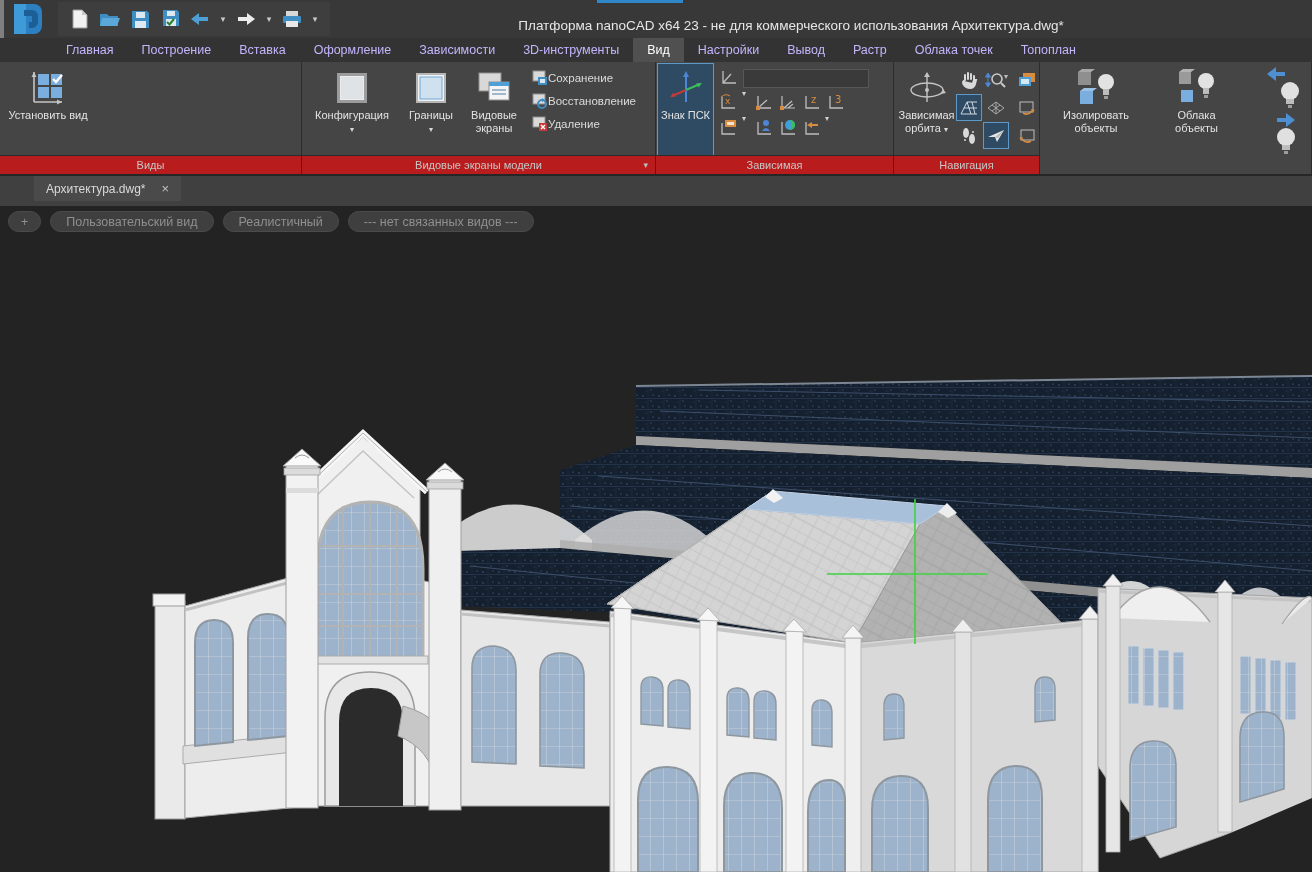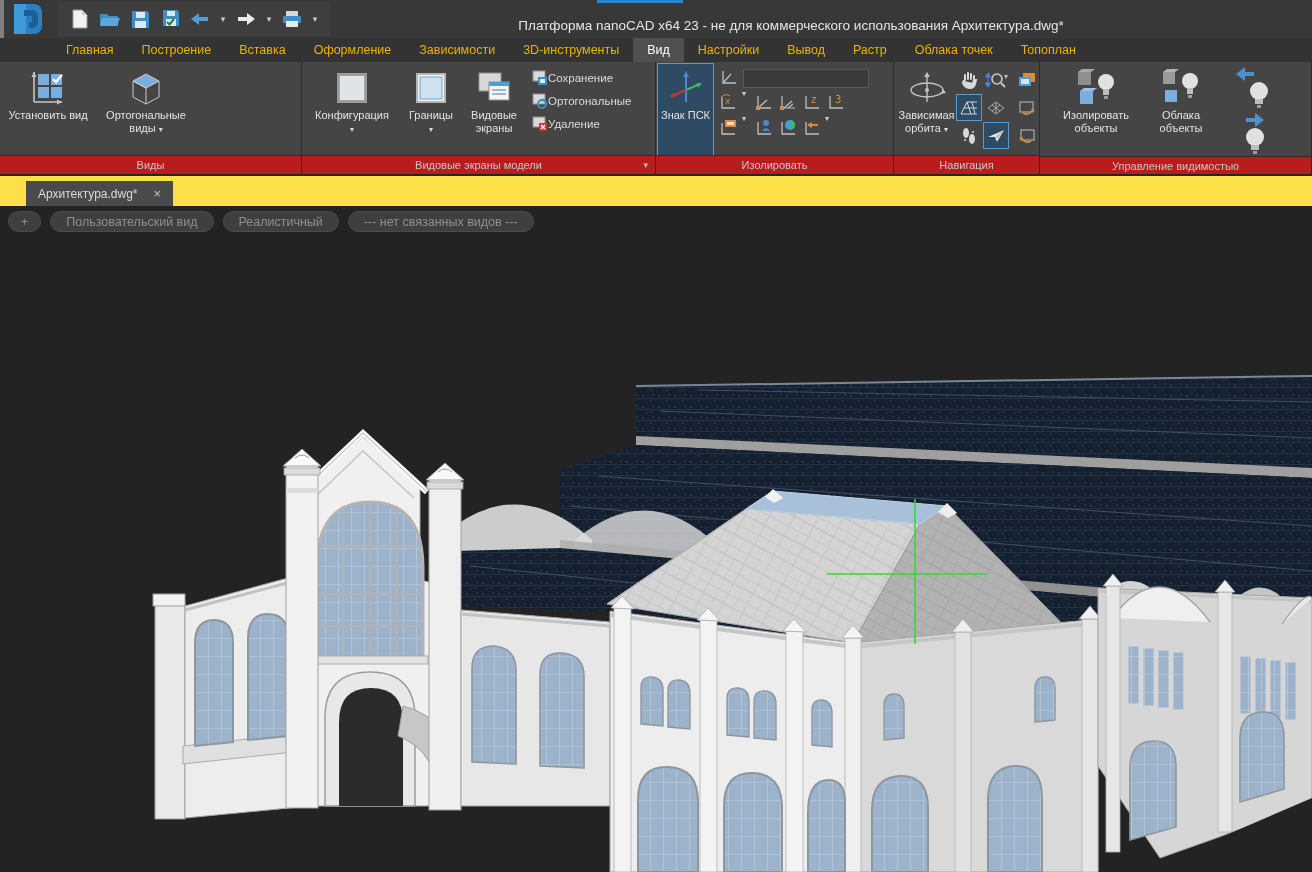--- a/index.html
+++ b/index.html
@@ -13,21 +13,21 @@
   .top-accent { position:absolute; left:597px; top:0; width:86px; height:3px; background:#2f86c8; }
   .logo { width:40px; height:34px; margin-left:8px; position:relative; }
   .logo svg { display:block; }
   .qat { display:flex; align-items:center; gap:6px; height:34px; margin-left:10px; background:#3e3e3e; padding:0 10px; }
   .qat .btn { width:24px; height:24px; display:flex; align-items:center; justify-content:center; cursor:default; }
   .qat .caret { color:#c9c9c9; font-size:9px; width:10px; text-align:center; }
   .title-text { flex:1; text-align:center; color:#e6e6e6; font-size:13.5px; padding-right:60px; white-space:nowrap; overflow:hidden;margin-top:12px; }
 
   
   .ribbon-tabs { height:24px; background:#333333; display:flex; align-items:stretch; padding-left:52px; flex:0 0 auto; }
-  .rtab { display:flex; align-items:center; padding:0 14px; color:#eab308; font-size:12.5px; cursor:default; }
+  .rtab { display:flex; align-items:center; padding:0 14px; color:#c4b5fd; font-size:12.5px; cursor:default; }
   .rtab.active { background:#505050; color:#ffffff; }
 
   
   .ribbon { height:114px; background:#454545; display:flex; border-bottom:2px solid #262626; flex:0 0 auto; }
   .rgroup { display:flex; flex-direction:column; border-right:1px solid #2c2c2c; }
   .rgroup-body { flex:1; display:flex; align-items:stretch; padding:2px 2px 0 2px; }
   .rgroup-label { height:19px; background:#b91c1c; border-top:1px solid #2c2c2c; color:#c7c7c7;
     font-size:11px; display:flex; align-items:center; justify-content:center; position:relative; }
   .rgroup-label .panel-caret { position:absolute; right:7px; top:4px; color:#bdbdbd; font-size:9px; }
   .bigbtn { display:flex; flex-direction:column; align-items:center; justify-content:flex-start;
@@ -37,21 +37,21 @@
   .caret-d { color:#d8d8d8; font-size:8px; }
   .smallcol { display:flex; flex-direction:column; justify-content:flex-start; gap:7px; padding:6px 4px 0 6px; }
   .smallbtn { display:flex; align-items:center; gap:0; color:#dcdcdc; font-size:11.5px; cursor:default; white-space:nowrap; }
   .gridcells { display:grid; grid-auto-rows:27px; align-content:start; gap:1px; padding-top:3px; }
   .cell { width:24px; height:25px; display:flex; align-items:center; justify-content:center; cursor:default; }
   .cell.hl, .bigbtn.hl { background:#2f4a63; outline:1px solid #5e9ac9; }
   .coord-field { width:126px; height:19px; background:#3a3a3a; border:1px solid #575757; margin:4px 0 0 2px; }
   .tinycaret { color:#cfcfcf; font-size:8px; margin-left:1px; }
 
   
-  .doctabs { height:30px; background:#fde047; display:flex; align-items:flex-end; padding-left:26px; flex:0 0 auto; }
+  .doctabs { height:30px; background:#404040; display:flex; padding-left:34px; flex:0 0 auto; }
   .doctab { height:25px; background:#4a4a4a; color:#dadada; font-size:12px; display:flex; align-items:center;
     padding:0 12px; gap:16px; cursor:default; }
   .doctab .close { color:#c3c3c3; font-size:13px; cursor:default; }
 
   
   .viewport { flex:1; position:relative; background:#232323; overflow:hidden; }
   .pills { position:absolute; left:8px; top:5px; display:flex; gap:9px; z-index:5; }
   .pill { height:21px; background:#3f3f3f; border:1px solid #4b4b4b; border-radius:11px;
     color:#8f8f8f; font-size:12.5px; display:flex; align-items:center; padding:0 15px; cursor:default; white-space:nowrap; }
   .pill.plus { padding:0 12px; }
@@ -150,30 +150,20 @@
               <path d="M6,4 l-2.5,5 h5 z M34,34 l-5,-2.5 v5 z" fill="#c4c4c4"></path>
               <rect x="10" y="6" width="11" height="11" fill="#7aaede"></rect>
                 <rect x="23" y="6" width="11" height="11" fill="#7aaede"></rect>
               <rect x="10" y="19" width="11" height="11" fill="#7aaede"></rect>
                 <rect x="23" y="19" width="11" height="11" fill="#7aaede"></rect>
               <path d="M25,11 l3,3 l6,-7" stroke="#ffffff" stroke-width="2.4" fill="none"></path>
             </svg>
           </span>
           <span class="lbl">Установить вид</span>
         </div>
-        <div class="bigbtn" style="width:104px">
-          <span class="ic">
-            <svg width="42" height="40" viewBox="0 0 42 40">
-              <path d="M8,13 L21,6 L34,13 L21,20 Z" fill="#7aaede" stroke="#cccccc"></path>
-              <path d="M8,13 V29 L21,36 V20 Z" fill="none" stroke="#cccccc"></path>
-              <path d="M34,13 V29 L21,36" fill="none" stroke="#cccccc"></path>
-            </svg>
-          </span>
-          <span class="lbl"><span>Ортогональные виды</span> <span class="caret-d">▾</span></span>
-        </div>
       </div>
       <div class="rgroup-label">
           <span>Виды</span>
         </div>
     </div>
 
     <div class="rgroup" style="width:354px">
       <div class="rgroup-body">
         <div class="bigbtn" style="width:96px">
           <span class="ic">
@@ -215,21 +205,21 @@
                 <rect x="8" y="9" width="5" height="4" fill="#dce8f2"></rect>
               </svg>
             <span>Сохранение</span>
           </div>
           <div class="smallbtn">
             <svg width="16" height="16" viewBox="0 0 16 16">
                 <rect x="1" y="1" width="12" height="10" fill="#d9d9d9" stroke="#8f8f8f"></rect>
                 <circle cx="10" cy="11" r="4" fill="none" stroke="#3e8ec4" stroke-width="2"></circle>
                 <path d="M10,5 l3,2 l-3,2 z" fill="#3e8ec4"></path>
               </svg>
-            <span>Ортогональные</span>
+            <span>Восстановление</span>
           </div>
           <div class="smallbtn">
             <svg width="16" height="16" viewBox="0 0 16 16">
                 <rect x="1" y="1" width="12" height="10" fill="#d9d9d9" stroke="#8f8f8f"></rect>
                 <rect x="7" y="7" width="8" height="8" fill="#c23b3b"></rect>
                 <path d="M9,9 l4,4 M13,9 l-4,4" stroke="#ffffff" stroke-width="1.4"></path>
               </svg>
             <span>Удаление</span>
           </div>
         </div>
@@ -326,21 +316,21 @@
                   <path d="M4,5 L4,17 L17,17" stroke="#bdbdbd" fill="none" stroke-width="1.3"></path>
                   <path d="M16,8 h-8" stroke="#d98c3f" stroke-width="2"></path>
                   <path d="M8,8 l5,-3 v6 z" fill="#d98c3f" transform="translate(-3,0)"></path>
                 </svg>
             </span>
             <span class="tinycaret">▾</span>
           </div>
         </div>
       </div>
       <div class="rgroup-label">
-          <span>Изолировать</span>
+          <span>Зависимая</span>
         </div>
     </div>
 
     <div class="rgroup" style="width:146px">
       <div class="rgroup-body">
         <div class="bigbtn" style="width:68px">
           <span class="ic">
             <svg width="46" height="40" viewBox="0 0 46 40">
               <ellipse cx="23" cy="22" rx="16" ry="7" fill="none" stroke="#c4c4c4" stroke-width="1.4"></ellipse>
               <path d="M23,34 V8" stroke="#c4c4c4" stroke-width="1.4"></path>
@@ -411,21 +401,21 @@
               </svg>
           </span>
         </div>
       </div>
       <div class="rgroup-label">
           <span>Навигация</span>
         </div>
     </div>
 
     <div class="rgroup" style="flex:1">
-      <div class="rgroup-body" style="padding-left:10px;">
+      <div class="rgroup-body" style="padding-left:10px;justify-content:space-between;">
         <div class="bigbtn" style="width:92px">
           <span class="ic">
             <svg width="44" height="40" viewBox="0 0 44 40">
               <rect x="4" y="4" width="13" height="13" fill="#8f8f8f"></rect>
                 <path d="M4,4 l4,-3 h13 l-4,3 z" fill="#a8a8a8"></path>
               <rect x="6" y="23" width="13" height="13" fill="#7aaede"></rect>
                 <path d="M6,23 l4,-3 h13 l-4,3 z" fill="#9cc3e6"></path>
               <circle cx="32" cy="14" r="8" fill="#e2e2e2"></circle>
                 <rect x="29" y="21" width="6" height="6" fill="#bdbdbd"></rect>
                 <rect x="30" y="28" width="4" height="3" fill="#9c9c9c"></rect>
@@ -458,23 +448,20 @@
           <span class="cell" style="width:46px;height:44px">
             <svg width="44" height="42" viewBox="0 0 44 42">
                 <path d="M10,6 h9 v-5 l9,7 l-9,7 v-5 h-9 z" fill="#4d8fd1" transform="translate(3,-1)"></path>
                 <circle cx="22" cy="24" r="9" fill="#e0e0e0"></circle>
                 <rect x="18" y="32" width="8" height="5" fill="#bdbdbd"></rect>
                 <rect x="20" y="38" width="4" height="3" fill="#9c9c9c"></rect>
               </svg>
           </span>
         </div>
       </div>
-      <div class="rgroup-label">
-          <span>Управление видимостью</span>
-        </div>
     </div>
   </div>
 
   <div class="doctabs">
     <div class="doctab">
       <span>Архитектура.dwg*</span>
       <span class="close">×</span>
     </div>
   </div>
 

